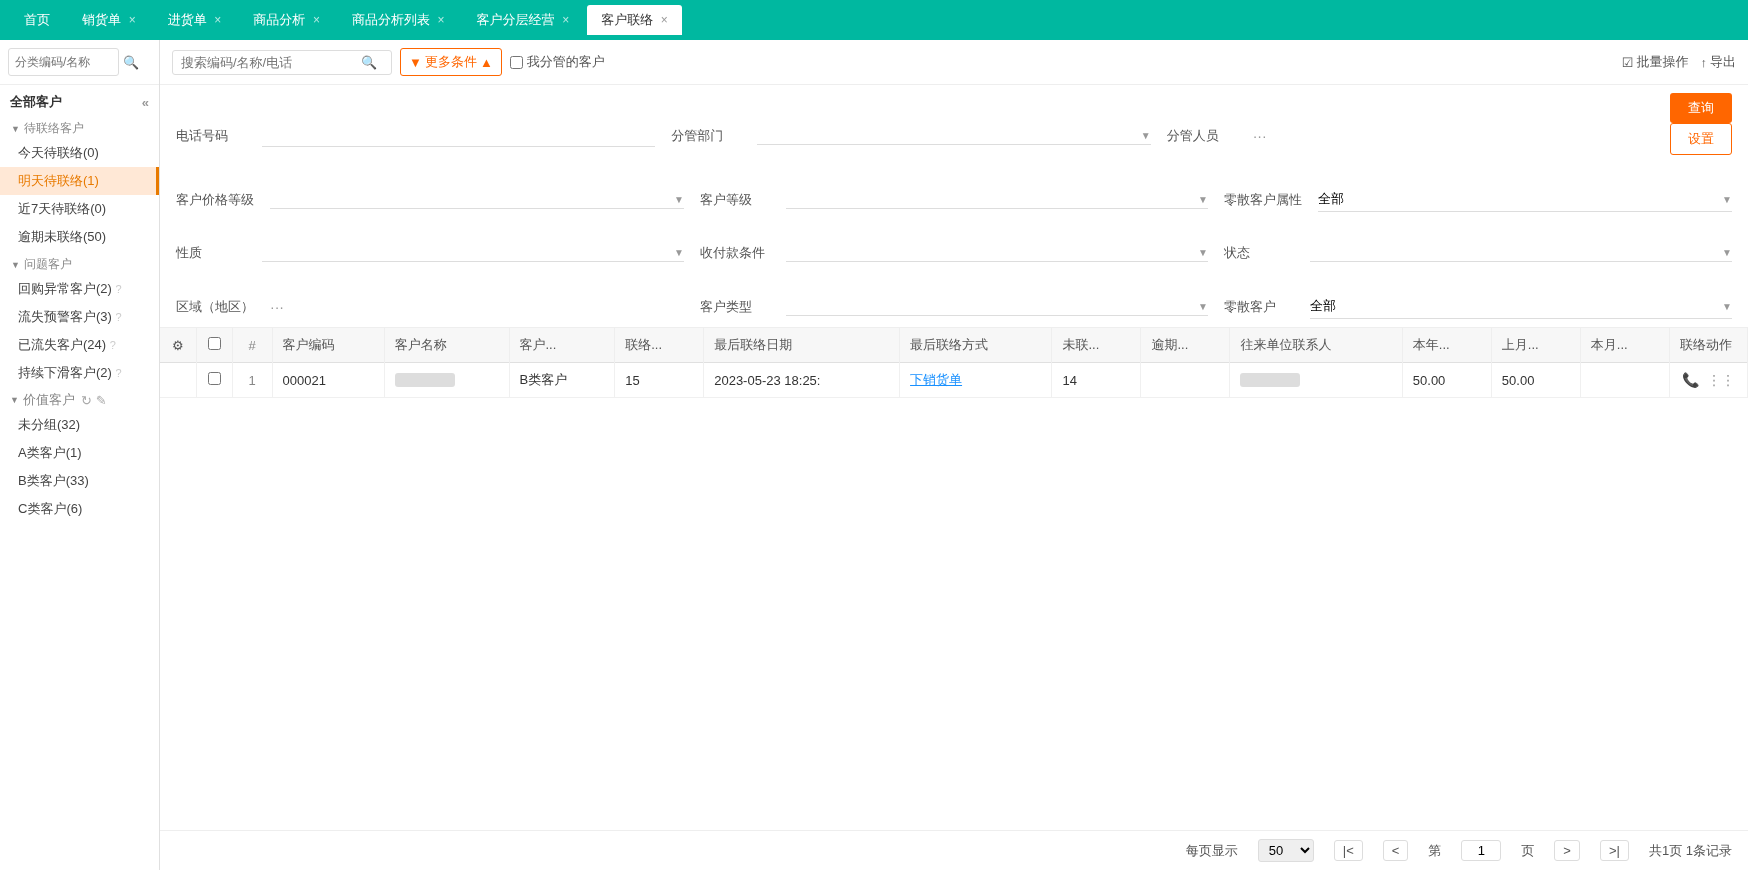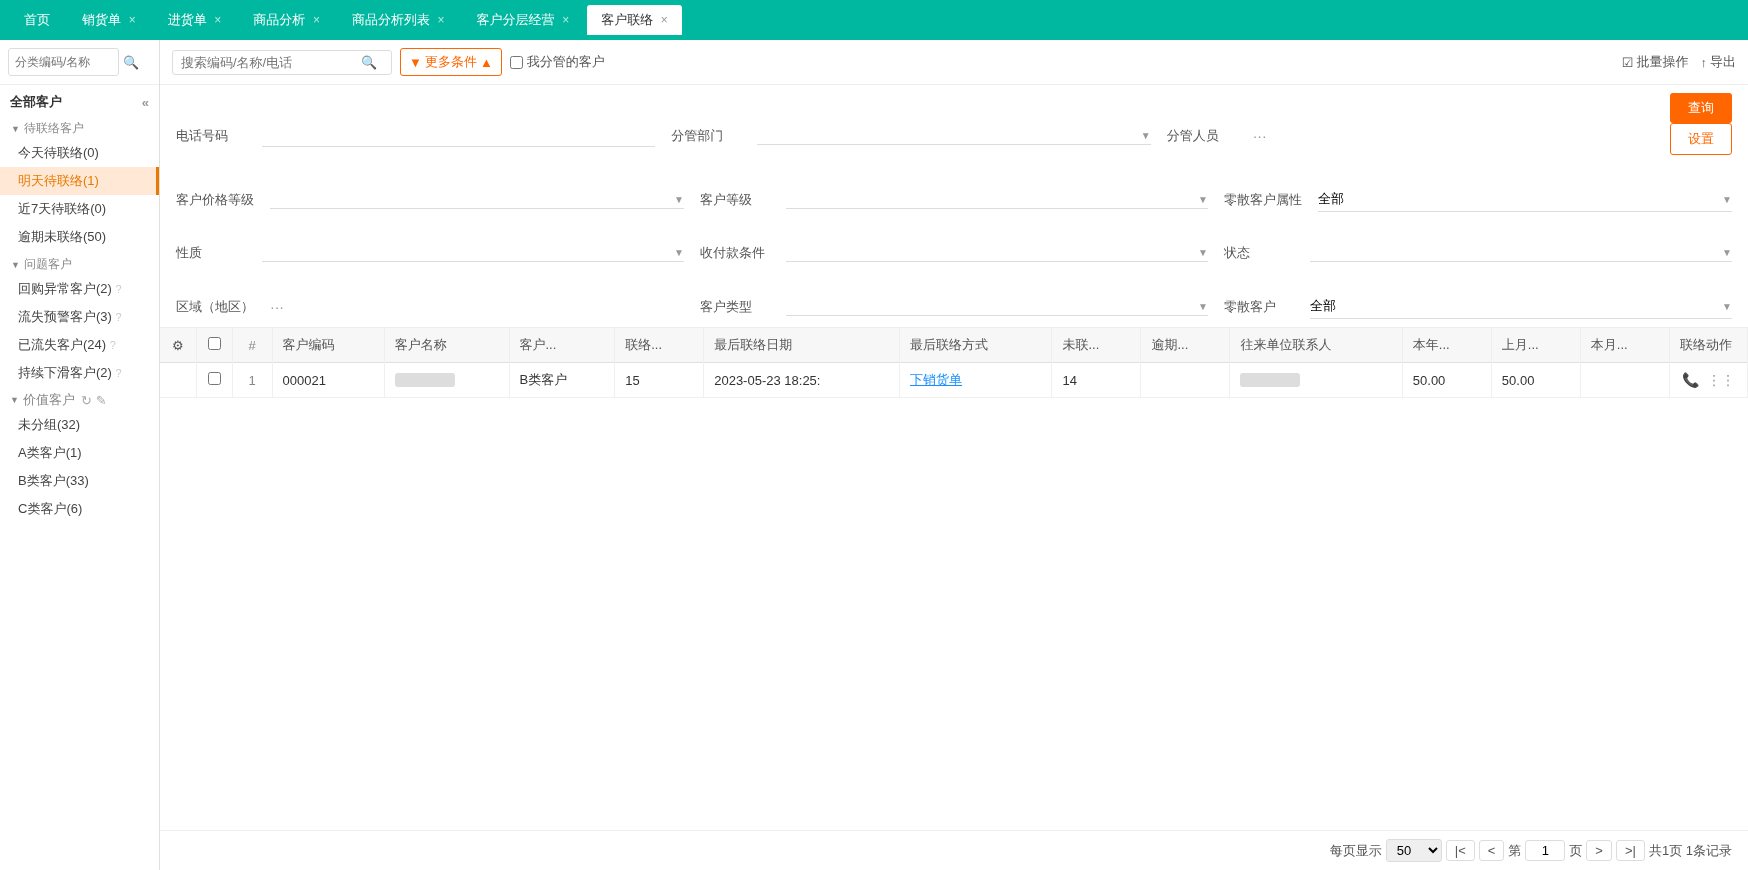--- a/index.html
+++ b/index.html
@@ -290,21 +290,21 @@
     .row-action-icon { color: #999; cursor: pointer; margin: 0 2px; font-size: 14px; }
 
     
     .table-footer {
       background: #fff;
       border-top: 1px solid #eee;
       padding: 8px 16px;
       display: flex;
       align-items: center;
       justify-content: flex-end;
-      gap: 4px;
+      gap: 20px;
       font-size: 13px;
       color: #555;
     }
     .page-size-select {
       border: 1px solid #ddd;
       border-radius: 3px;
       padding: 2px 6px;
       outline: none;
       font-size: 13px;
     }

